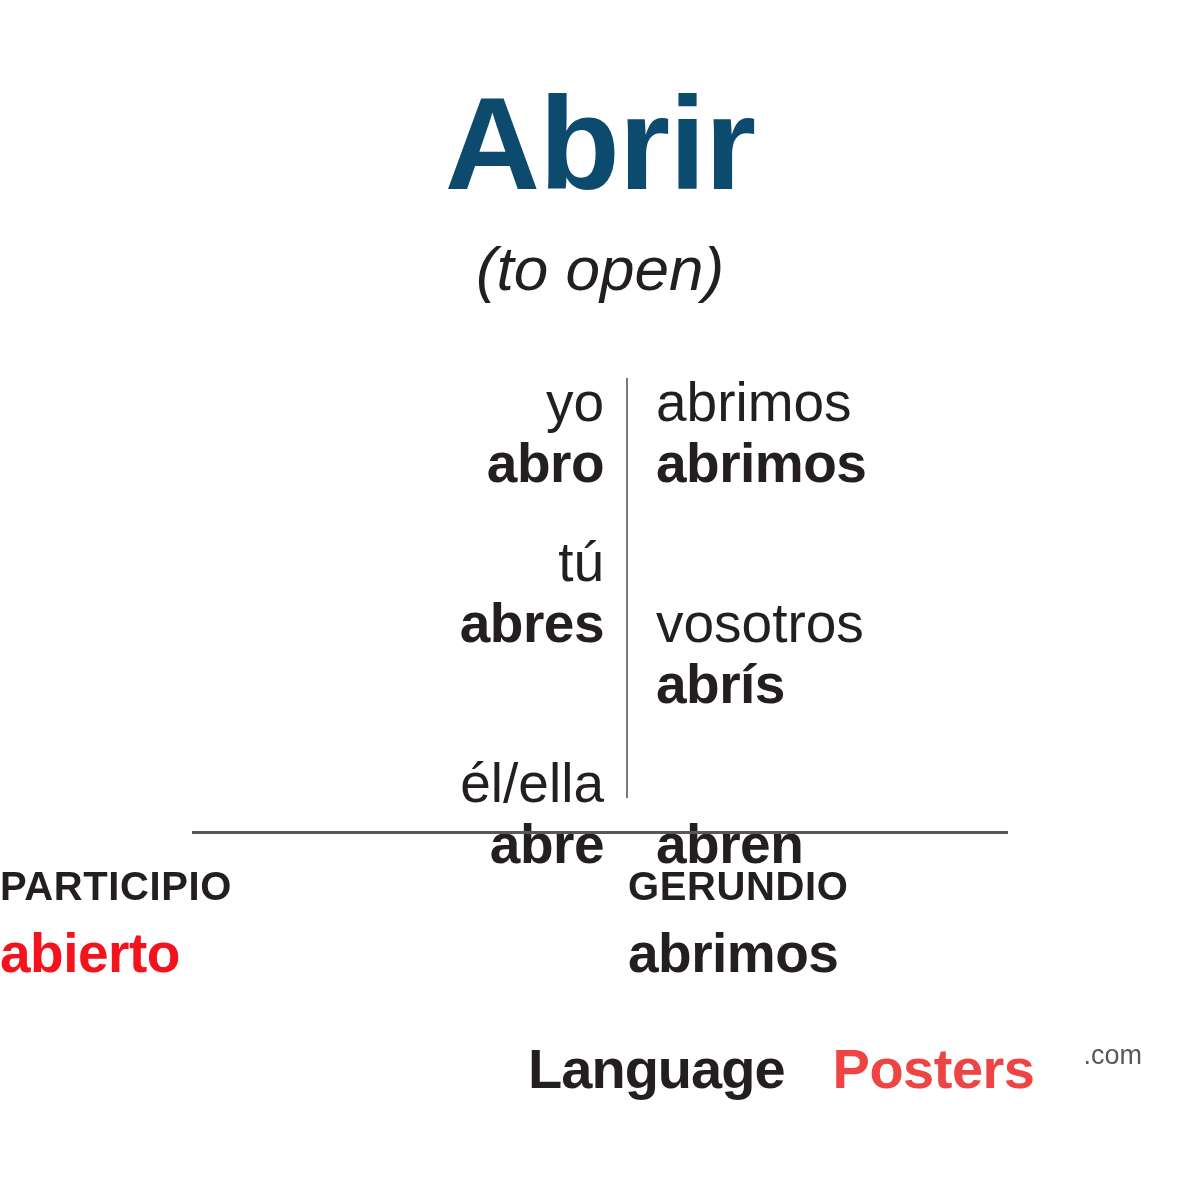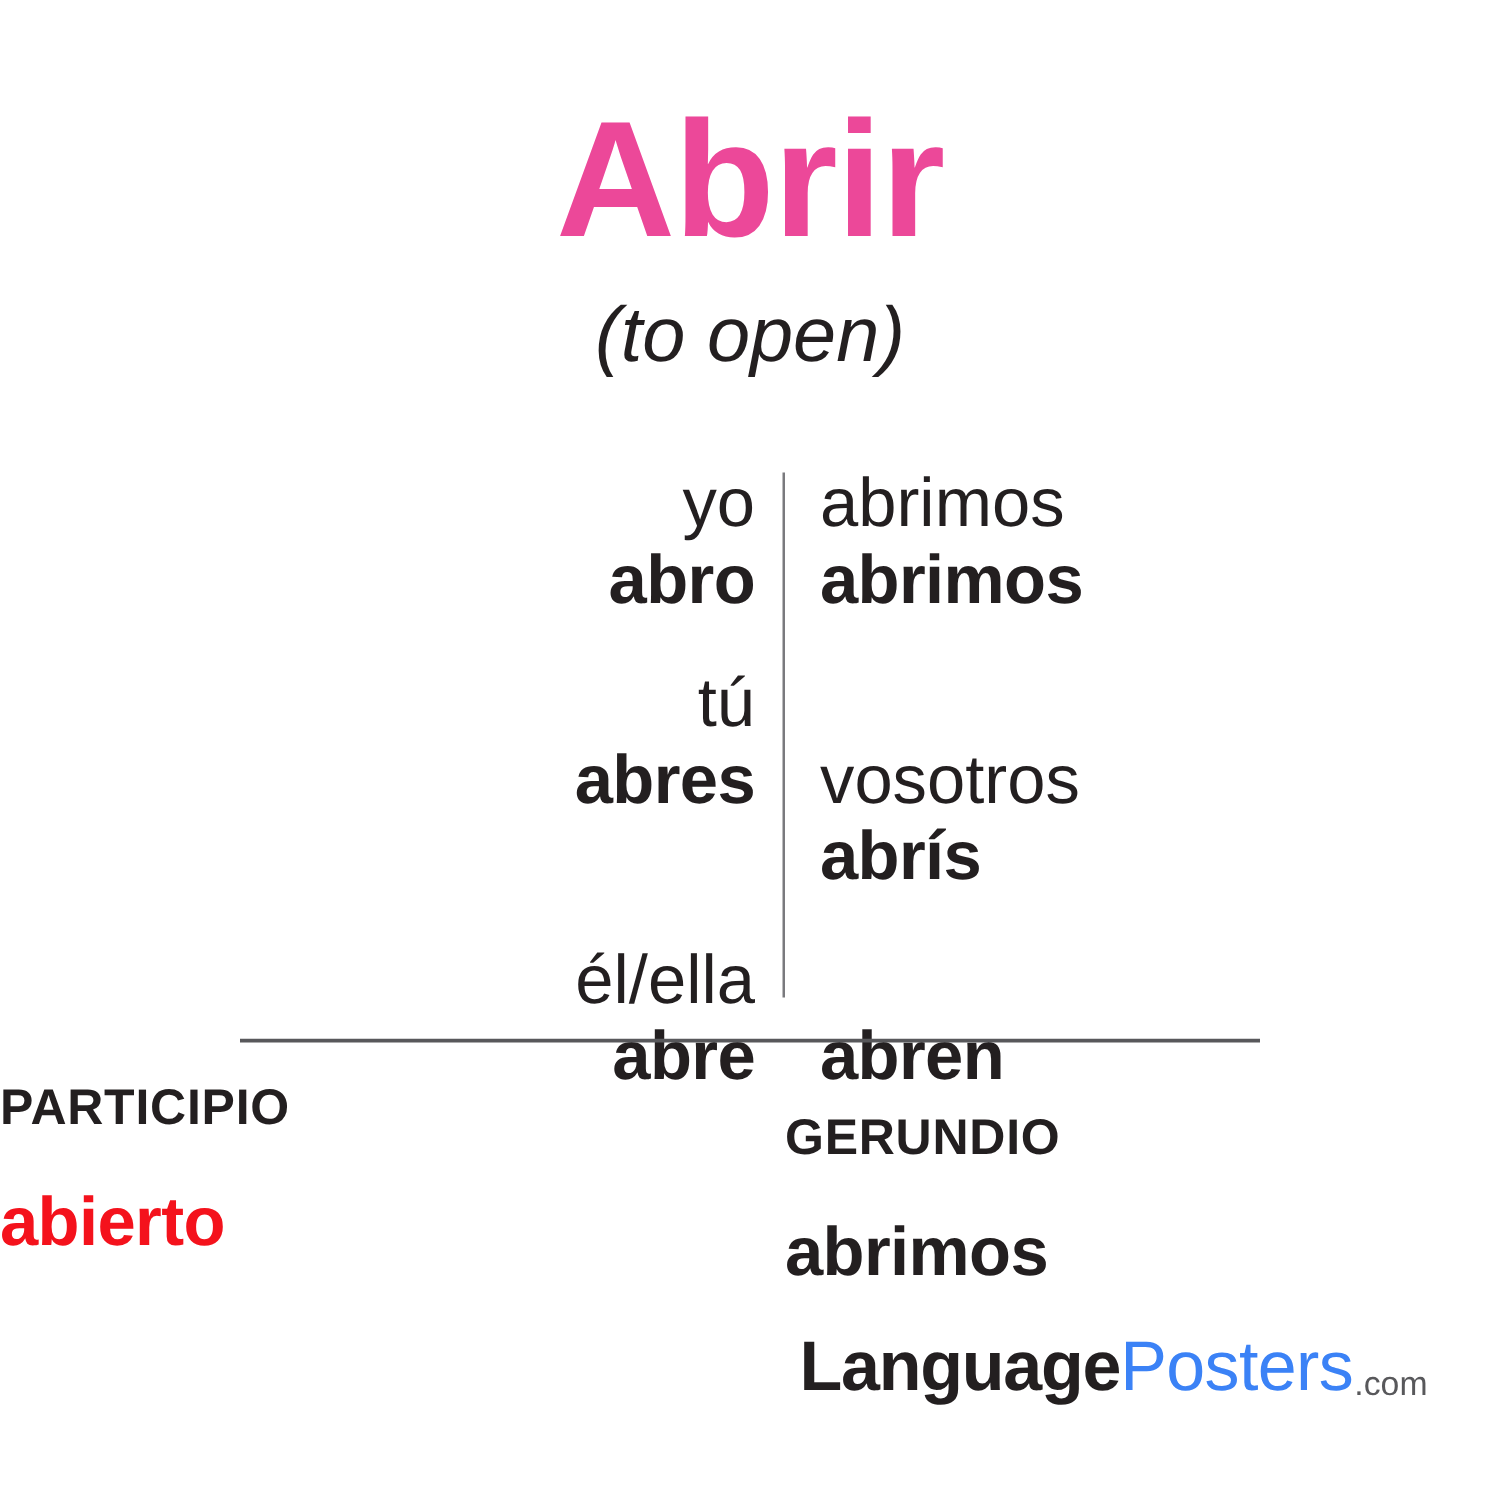--- a/index.html
+++ b/index.html
@@ -27,21 +27,21 @@
     left: 0;
     top: 78px;
     width: 1200px;
     text-align: center;
   }
   .verb-title {
     display: block;
     font-size: 132px;
     line-height: 1.0;
     font-weight: 700;
-    color: #ec4899;
+    color: #0c4a6e;
     letter-spacing: -1px;
     margin: 0;
     padding: 0;
   }
   .verb-translation {
     display: block;
     margin-top: 28px;
     font-size: 62px;
     line-height: 1.0;
     font-weight: 400;
@@ -142,45 +142,45 @@
   .nf-value.accent {
     color: #f4121c;
   }
   .nf-col-left {
     grid-column: 1;
     text-align: left;
   }
   .nf-col-right {
     grid-column: 3;
     text-align: left;
-    margin-top: 24px;
   }
 
   
   .brand {
     position: absolute;
     right: 58px;
-    top: 1064px;
+    top: 1040px;
     display: flex;
-    align-items: flex-end;
+    align-items: flex-start;
     justify-content: flex-end;
     white-space: nowrap;
+    gap: 48px;
   }
   .brand-bold {
     font-size: 56px;
     line-height: 58px;
     font-weight: 700;
     color: #231f20;
     letter-spacing: -1px;
   }
   .brand-light {
     font-size: 56px;
     line-height: 58px;
-    font-weight: 400;
-    color: #3b82f6;
+    font-weight: 700;
+    color: #ef4444;
     letter-spacing: -0.5px;
   }
   .brand-tld {
     font-size: 27px;
     line-height: 30px;
     font-weight: 300;
     color: #58585b;
     letter-spacing: 0px;
     margin-left: 1px;
   }

